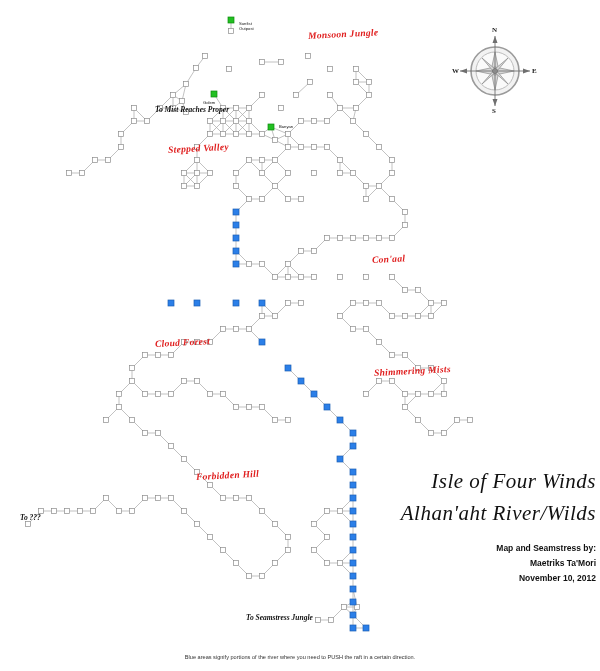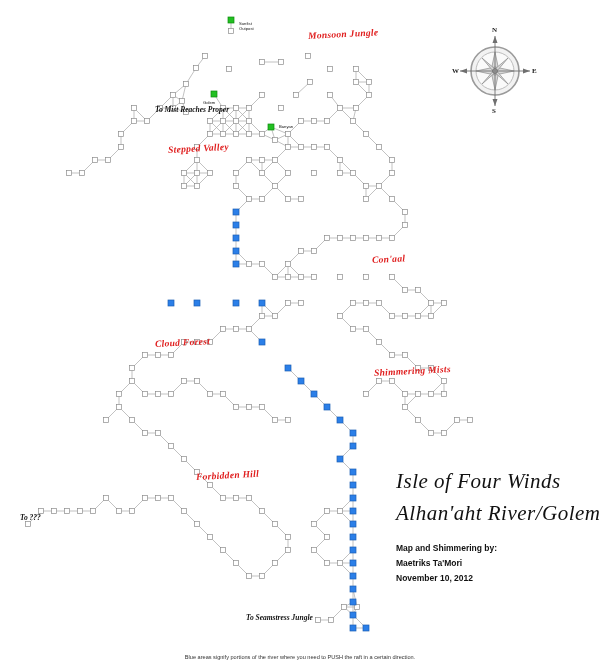--- a/index.html
+++ b/index.html
@@ -12,21 +12,21 @@
   .region-label{position:absolute;color:#e02020;font-family:"Liberation Serif",serif;
     font-style:italic;font-weight:700;font-size:9.5px;white-space:nowrap;
     letter-spacing:.3px;transform:rotate(-3deg);transform-origin:left center;}
 
   .exit-label{position:absolute;color:#111;font-family:"Liberation Serif",serif;
     font-style:italic;font-weight:700;font-size:7.5px;white-space:nowrap;}
 
   .node-label{position:absolute;color:#111;font-family:"Liberation Sans",sans-serif;
     font-size:4.2px;line-height:1.15;white-space:nowrap;}
 
-  #title-block{position:absolute;left:396px;top:466px;width:200px;text-align:left;}
+  #title-block{position:absolute;left:396px;top:466px;width:200px;text-align:right;}
   .title-line{font-family:"Liberation Serif",serif;font-style:italic;font-weight:400;
     color:#111;font-size:21px;line-height:1.5;white-space:nowrap;letter-spacing:.5px;}
   .credit-line{font-family:"Liberation Sans",sans-serif;font-weight:700;
     color:#111;font-size:8.5px;line-height:1.75;}
   #credit-block{margin-top:12px;}
 
   #compass{position:absolute;left:452px;top:28px;width:86px;height:86px;}
   .compass-letter{position:absolute;font-family:"Liberation Serif",serif;
     font-weight:700;font-size:7px;color:#222;}
 
@@ -626,23 +626,23 @@
       <circle cx="43" cy="43" r="2.6" fill="#8a8a8a" stroke="#6f6f6f" stroke-width="0.6"></circle>
     </svg>
     <span class="compass-letter" style="left:40px;top:-2px;">N</span>
     <span class="compass-letter" style="left:80px;top:39px;">E</span>
     <span class="compass-letter" style="left:40px;top:79px;">S</span>
     <span class="compass-letter" style="left:0px;top:39px;">W</span>
   </div>
 
   <div id="title-block">
     <div class="title-line">Isle of Four Winds</div>
-    <div class="title-line">Alhan'aht River/Golem</div>
+    <div class="title-line">Alhan'aht River/Wilds</div>
     <div id="credit-block">
-      <div class="credit-line">Map and Shimmering by:</div>
+      <div class="credit-line">Map and Seamstress by:</div>
       <div class="credit-line">Maetriks Ta'Mori</div>
       <div class="credit-line">November 10, 2012</div>
     </div>
   </div>
 
   <div id="footer-note">Blue areas signify portions of the river where you need to PUSH the raft in a certain direction.</div>
 
 </div>
 
 </body></html>

